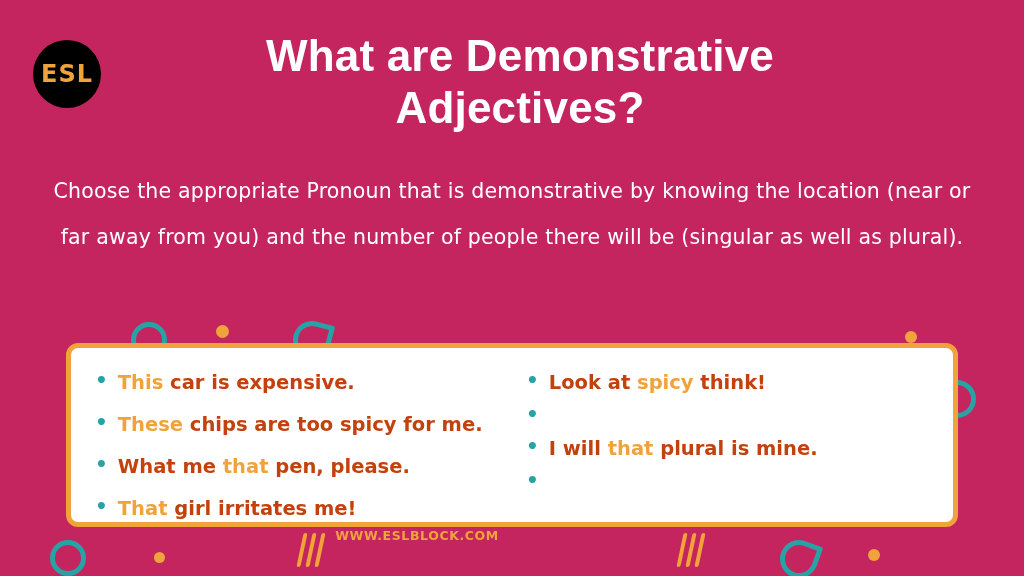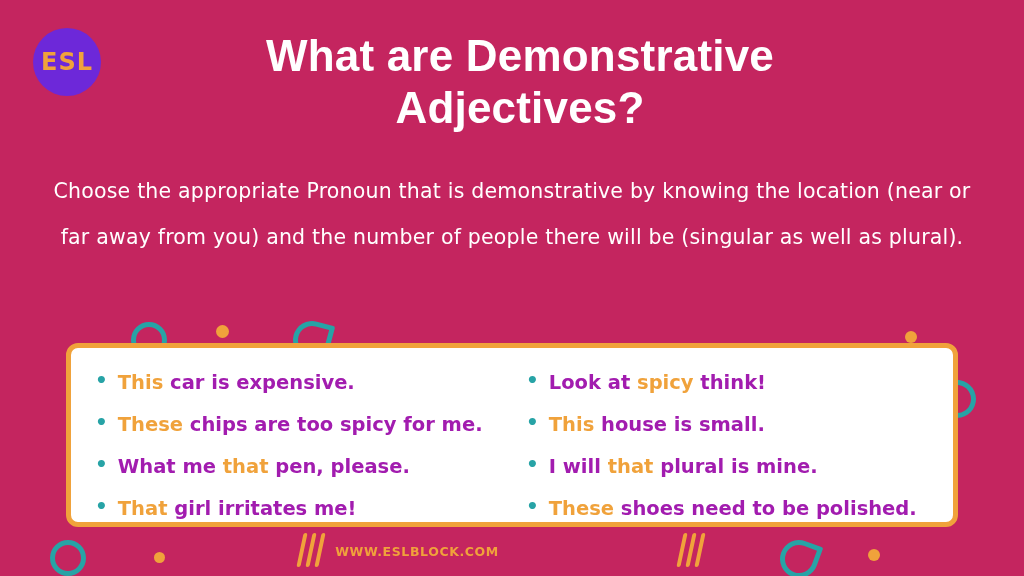--- a/index.html
+++ b/index.html
@@ -12,25 +12,25 @@
     background: #C4255F;
     font-family: "Liberation Sans", sans-serif;
     overflow: hidden;
     position: relative;
   }
 
   
   .logo {
     position: absolute;
     left: 33px;
-    top: 28px;
+    top: 40px;
     width: 68px;
     height: 68px;
     border-radius: 50%;
-    background: #6d28d9;
+    background: #000000;
     display: flex;
     align-items: center;
     justify-content: center;
   }
   .logo-text {
     font-family: "DejaVu Sans", sans-serif;
     font-weight: bold;
     font-size: 24px;
     letter-spacing: 1px;
     color: #F0A23B;
@@ -130,27 +130,27 @@
   }
   .bullet {
     color: #27A3A6;
     font-size: 20px;
     line-height: 1;
     margin-right: 10px;
     position: relative;
     top: -2px;
   }
   .kw { color: #F0A23B; }
-  .rest { color: #a21caf; }
+  .rest { color: #c2410c; }
 
   
   .footer {
     position: absolute;
     left: 0;
-    top: 544px;
+    top: 528px;
     width: 834px;
     text-align: center;
     color: #F0A23B;
     font-family: "DejaVu Sans", sans-serif;
     font-weight: bold;
     font-size: 12.5px;
     letter-spacing: 0.6px;
   }
 </style>
 </head>
@@ -212,29 +212,27 @@
 
   <div class="col col-right">
 
     <div class="item">
       <span class="bullet">•</span>
       <span><span class="rest">Look at </span><span class="kw">spicy</span><span class="rest"> think!</span></span>
     </div>
 
     <div class="item">
       <span class="bullet">•</span>
-      <span><span class="kw">This</span><span class="rest"> house is small.</span></span>
     </div>
 
     <div class="item">
       <span class="bullet">•</span>
       <span><span class="rest">I will </span><span class="kw">that</span><span class="rest"> plural is mine.</span></span>
     </div>
 
     <div class="item">
       <span class="bullet">•</span>
-      <span><span class="kw">These</span><span class="rest"> shoes need to be polished.</span></span>
     </div>
 
   </div>
 </div>
 
 <div class="footer">WWW.ESLBLOCK.COM</div>
 
 </body></html>

